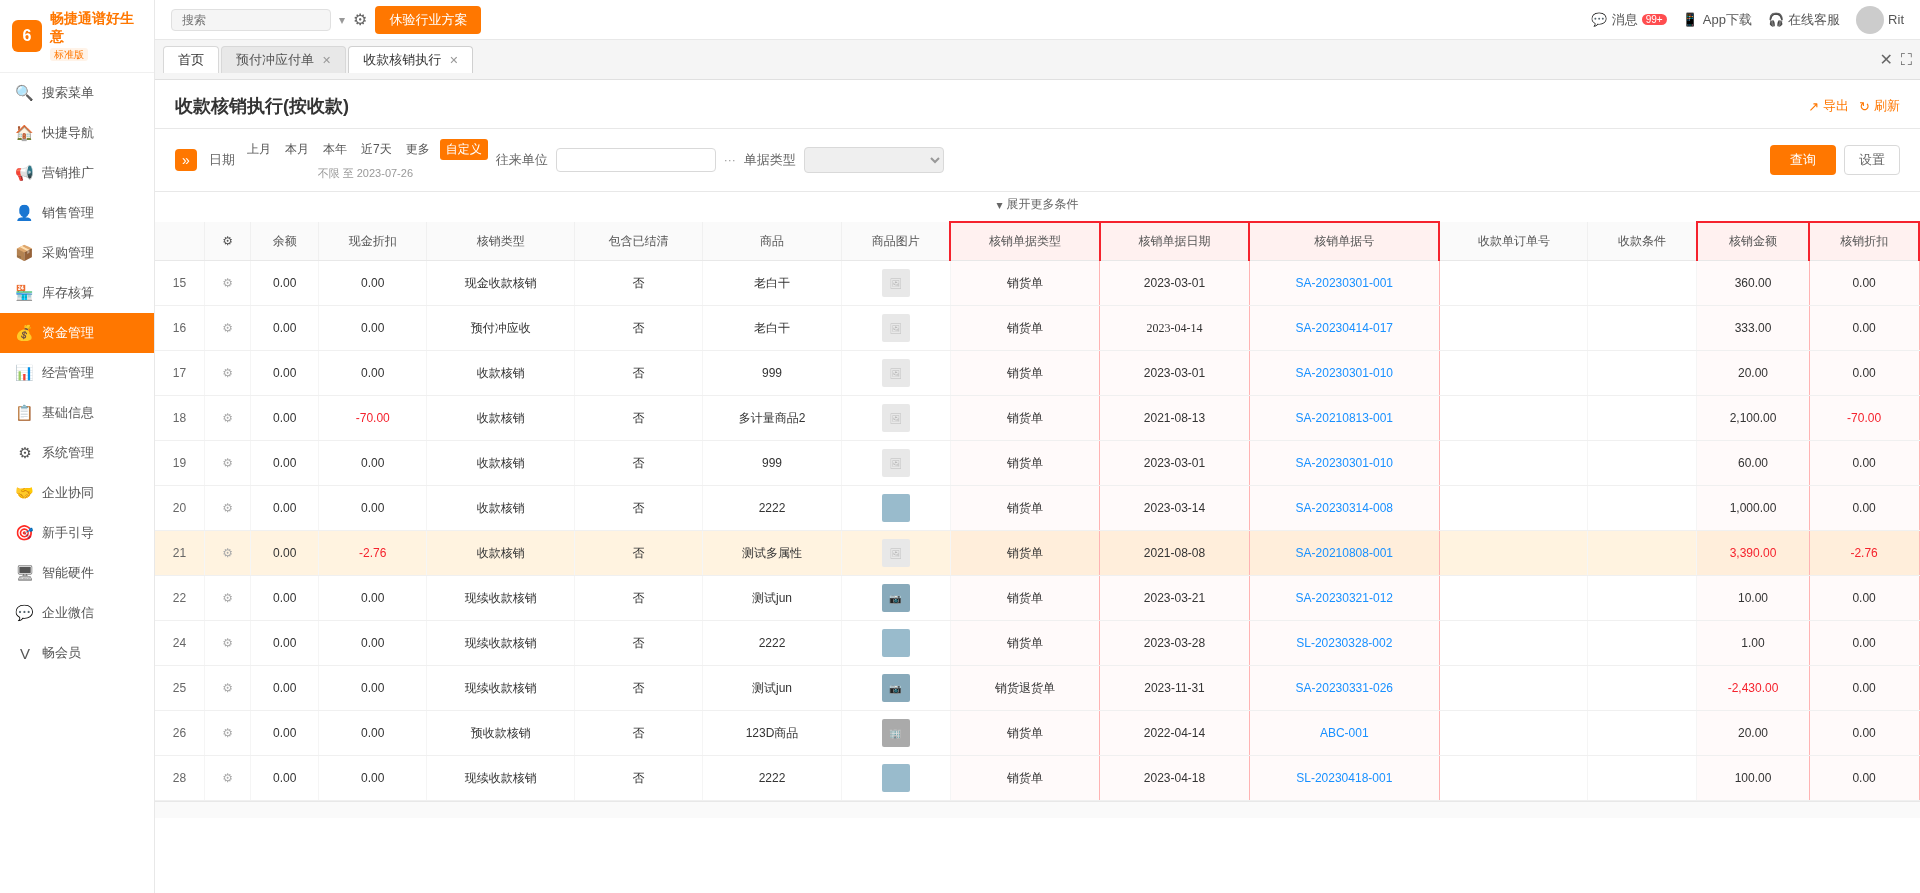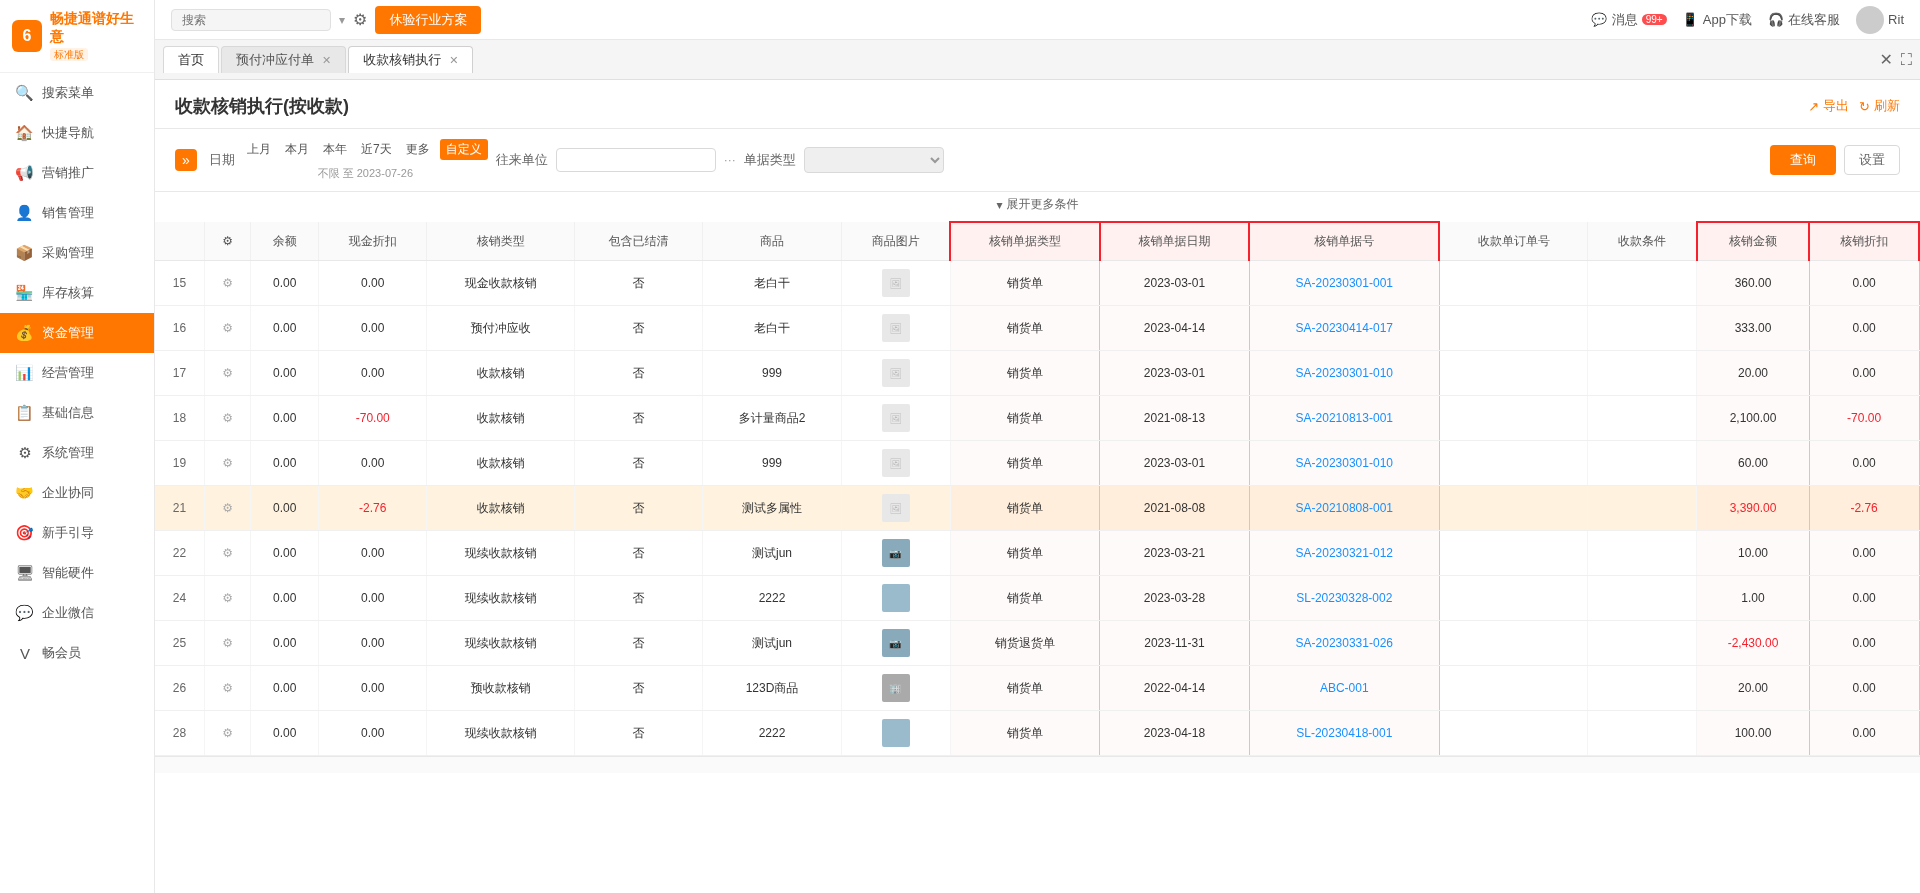--- a/index.html
+++ b/index.html
@@ -299,21 +299,21 @@
               <td style="color: rgb(170, 170, 170);">⚙</td>
               <td>0.00</td>
               <td>0.00</td>
               <td>预付冲应收</td>
               <td>否</td>
               <td>老白干</td>
               <td>
                 <div class="img-placeholder">🖼</div>
               </td>
               <td style="border-left: 1px solid rgb(255, 179, 179); border-right: 1px solid rgb(255, 179, 179); background: rgba(255, 0, 0, 0.02);">销货单</td>
-              <td style="border-left: 1px solid rgb(255, 179, 179); border-right: 1px solid rgb(255, 179, 179); background: rgba(255, 0, 0, 0.02);">2023-04-14</td>
+              <td style="border-left: 1px solid rgb(255, 179, 179); border-right: 1px solid rgb(255, 179, 179); background: rgba(255, 0, 0, 0.02); font-family: Liberation Serif, serif;">2023-04-14</td>
               <td style="border-left: 1px solid rgb(255, 179, 179); border-right: 1px solid rgb(255, 179, 179); background: rgba(255, 0, 0, 0.02);"><span class="link-text">SA-20230414-017</span></td>
               <td></td>
               <td></td>
               <td style="border-left: 1px solid rgb(255, 179, 179); border-right: 1px solid rgb(255, 179, 179); background: rgba(255, 0, 0, 0.02);">333.00</td>
               <td style="border-left: 1px solid rgb(255, 179, 179); border-right: 1px solid rgb(255, 179, 179); background: rgba(255, 0, 0, 0.02);">0.00</td>
             </tr>
             <tr>
               <td style="color: rgb(102, 102, 102);">17</td>
               <td style="color: rgb(170, 170, 170);">⚙</td>
               <td>0.00</td>
@@ -361,20 +361,39 @@
               <td>999</td>
               <td>
                 <div class="img-placeholder">🖼</div>
               </td>
               <td style="border-left: 1px solid rgb(255, 179, 179); border-right: 1px solid rgb(255, 179, 179); background: rgba(255, 0, 0, 0.02);">销货单</td>
               <td style="border-left: 1px solid rgb(255, 179, 179); border-right: 1px solid rgb(255, 179, 179); background: rgba(255, 0, 0, 0.02);">2023-03-01</td>
               <td style="border-left: 1px solid rgb(255, 179, 179); border-right: 1px solid rgb(255, 179, 179); background: rgba(255, 0, 0, 0.02);"><span class="link-text">SA-20230301-010</span></td>
               <td></td>
               <td></td>
               <td style="border-left: 1px solid rgb(255, 179, 179); border-right: 1px solid rgb(255, 179, 179); background: rgba(255, 0, 0, 0.02);">60.00</td>
+              <td style="border-left: 1px solid rgb(255, 179, 179); border-right: 1px solid rgb(255, 179, 179); background: rgba(255, 0, 0, 0.02);">0.00</td>
+            </tr>
+            <tr>
+              <td style="color: rgb(102, 102, 102);">20</td>
+              <td style="color: rgb(170, 170, 170);">⚙</td>
+              <td>0.00</td>
+              <td>0.00</td>
+              <td>收款核销</td>
+              <td>否</td>
+              <td>2222</td>
+              <td>
+                <div style="width: 28px; height: 28px; background: rgb(153, 187, 204); border-radius: 2px; margin: 0px auto;"></div>
+              </td>
+              <td style="border-left: 1px solid rgb(255, 179, 179); border-right: 1px solid rgb(255, 179, 179); background: rgba(255, 0, 0, 0.02);">销货单</td>
+              <td style="border-left: 1px solid rgb(255, 179, 179); border-right: 1px solid rgb(255, 179, 179); background: rgba(255, 0, 0, 0.02);">2023-03-14</td>
+              <td style="border-left: 1px solid rgb(255, 179, 179); border-right: 1px solid rgb(255, 179, 179); background: rgba(255, 0, 0, 0.02);"><span class="link-text">SA-20230314-008</span></td>
+              <td></td>
+              <td></td>
+              <td style="border-left: 1px solid rgb(255, 179, 179); border-right: 1px solid rgb(255, 179, 179); background: rgba(255, 0, 0, 0.02);">1,000.00</td>
               <td style="border-left: 1px solid rgb(255, 179, 179); border-right: 1px solid rgb(255, 179, 179); background: rgba(255, 0, 0, 0.02);">0.00</td>
             </tr>
             <tr class="highlighted">
               <td style="color: rgb(102, 102, 102);">21</td>
               <td style="color: rgb(170, 170, 170);">⚙</td>
               <td>0.00</td>
               <td class="negative">-2.76</td>
               <td>收款核销</td>
               <td>否</td>
               <td>测试多属性</td>

